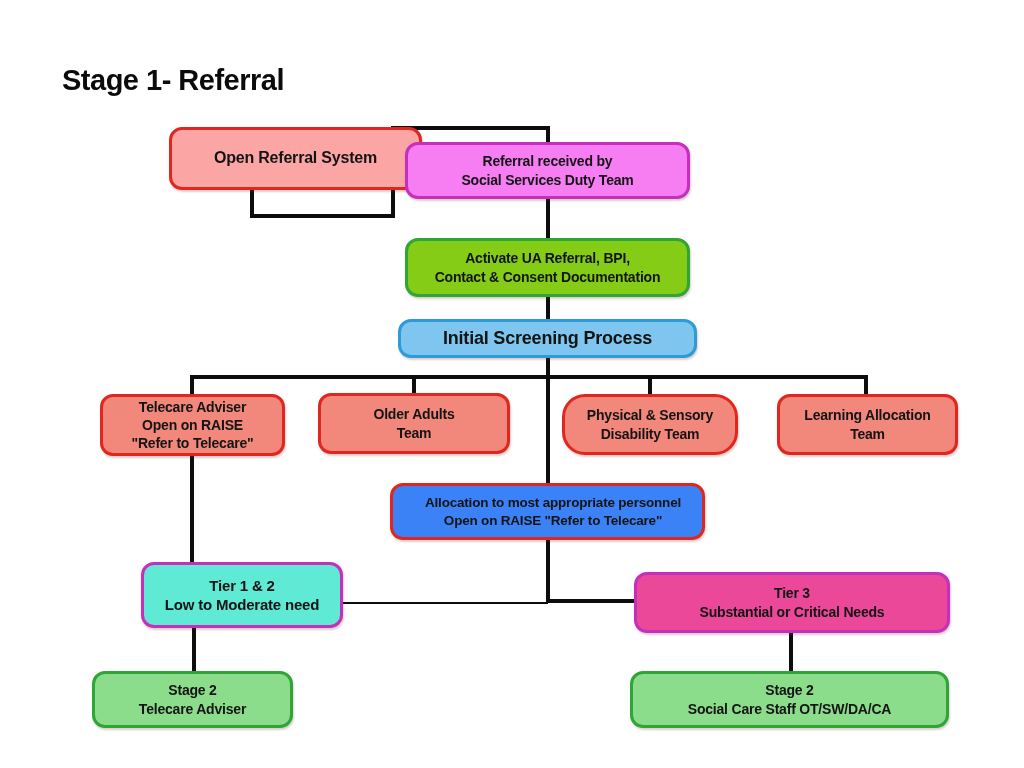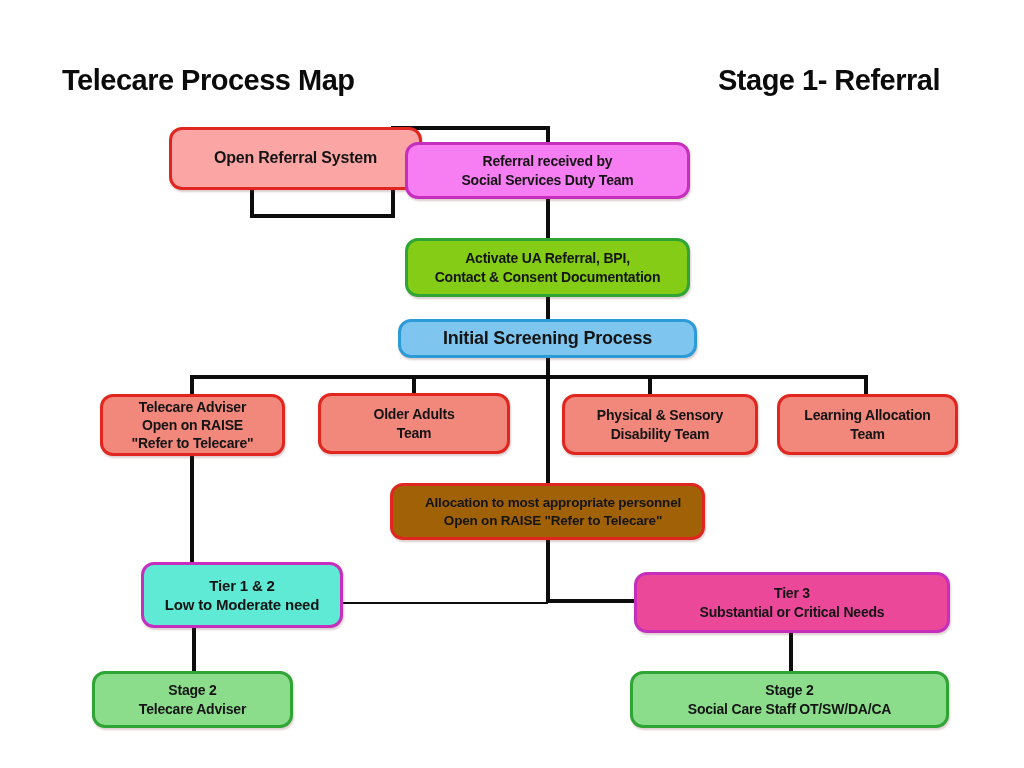--- a/index.html
+++ b/index.html
@@ -43,35 +43,34 @@
     white-space: pre-line;
     box-shadow: 1px 2px 2px rgba(120,60,60,0.25);
   }
   
   .n-open_referral      { left:122px; top:127px; width:253px; height:63px; font-size:16px; }
   .n-referral_received  { left:405px; top:142px; width:285px; height:57px; }
   .n-activate_ua        { left:405px; top:238px; width:285px; height:59px; }
   .n-initial_screening  { left:398px; top:319px; width:299px; height:39px; font-size:18px; }
   .n-telecare_adviser   { left:100px; top:394px; width:185px; height:62px; }
   .n-older_adults       { left:318px; top:393px; width:192px; height:61px; }
-  .n-physical_sensory   { left:562px; top:394px; width:196px; height:61px; }
+  .n-physical_sensory   { left:562px; top:394px; width:176px; height:61px;border-radius:23px; }
   .n-learning_disability{ left:777px; top:394px; width:181px; height:61px; }
   .n-allocation         { left:390px; top:483px; width:315px; height:57px; font-size:13.5px; }
   .n-tier_1_2           { left: 93px; top:562px; width:202px; height:66px; font-size:15px; }
   .n-tier_3             { left:634px; top:572px; width:316px; height:61px; }
   .n-stage2_telecare    { left: 92px; top:671px; width:201px; height:57px; }
   .n-stage2_social      { left:630px; top:671px; width:319px; height:57px; }
 </style>
 </head>
 <body>
 
 <div class="canvas">
 
   <div class="titlebar">
-    <span>Telecare Process Map</span>
     <span>Stage 1- Referral</span>
   </div>
 
   <svg class="wires" width="1024" height="768" viewBox="0 0 1024 768">
     <g stroke="#0d0d0d" stroke-width="4" fill="none">
 
       <path d="M252,190 V216 H393 V128 H548 V143"></path>
 
       <path d="M548,198 V239"></path>
 
@@ -102,21 +101,21 @@
   <div class="node n-initial_screening" style="background: rgb(126, 198, 240); border-color: rgb(45, 155, 216); color: rgb(20, 20, 20);">Initial Screening Process</div>
   <div class="node n-telecare_adviser" style="background: rgb(242, 135, 124); border-color: rgb(224, 38, 31); color: rgb(20, 20, 20);">Telecare Adviser
 Open on RAISE
 "Refer to Telecare"</div>
   <div class="node n-older_adults" style="background: rgb(242, 135, 124); border-color: rgb(224, 38, 31); color: rgb(20, 20, 20);">Older Adults
 Team</div>
   <div class="node n-physical_sensory" style="background: rgb(242, 135, 124); border-color: rgb(224, 38, 31); color: rgb(20, 20, 20);">Physical &amp; Sensory
 Disability Team</div>
   <div class="node n-learning_disability" style="background: rgb(242, 135, 124); border-color: rgb(224, 38, 31); color: rgb(20, 20, 20);">Learning Allocation
 Team</div>
-  <div class="node n-allocation" style="background: #a16207; border-color: rgb(224, 38, 31); color: rgb(20, 20, 20); padding-left: 11px;">Allocation to most appropriate personnel
+  <div class="node n-allocation" style="background: #3b82f6; border-color: rgb(224, 38, 31); color: rgb(20, 20, 20); padding-left: 11px;">Allocation to most appropriate personnel
 Open on RAISE "Refer to Telecare"</div>
   <div class="node n-tier_1_2" style="background: #5eead4; border-color: rgb(198, 47, 190); color: rgb(20, 20, 20); margin-left: 48px;">Tier 1 &amp; 2
 Low to Moderate need</div>
   <div class="node n-tier_3" style="background: #ec4899; border-color: rgb(198, 47, 190); color: rgb(20, 20, 20);">Tier 3
 Substantial or Critical Needs</div>
   <div class="node n-stage2_telecare" style="background: rgb(139, 220, 139); border-color: rgb(46, 165, 52); color: rgb(20, 20, 20);">Stage 2
 Telecare Adviser</div>
   <div class="node n-stage2_social" style="background: rgb(139, 220, 139); border-color: rgb(46, 165, 52); color: rgb(20, 20, 20);">Stage 2
 Social Care Staff OT/SW/DA/CA</div>
 

